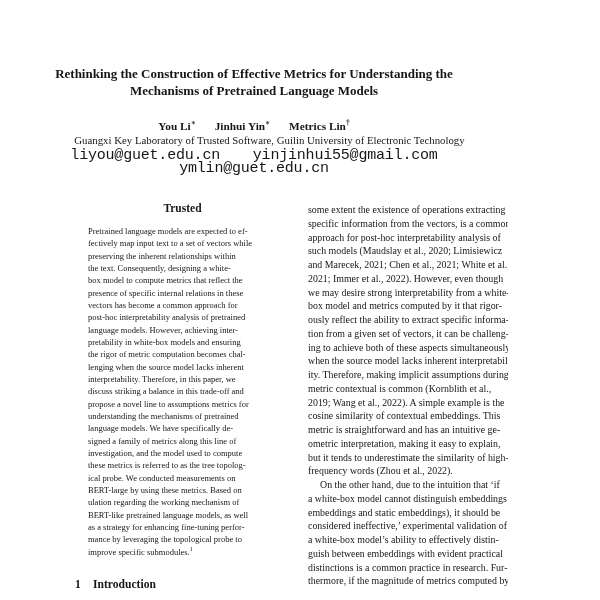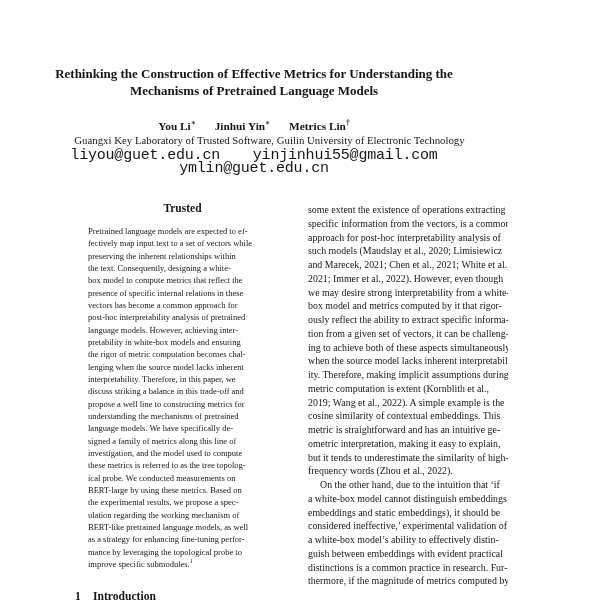--- a/index.html
+++ b/index.html
@@ -118,29 +118,28 @@
           <div class="line">box model to compute metrics that reflect the</div>
           <div class="line">presence of specific internal relations in these</div>
           <div class="line">vectors has become a common approach for</div>
           <div class="line">post-hoc interpretability analysis of pretrained</div>
           <div class="line">language models.  However, achieving inter-</div>
           <div class="line">pretability in white-box models and ensuring</div>
           <div class="line">the rigor of metric computation becomes chal-</div>
           <div class="line">lenging when the source model lacks inherent</div>
           <div class="line">interpretability.  Therefore, in this paper, we</div>
           <div class="line">discuss striking a balance in this trade-off and</div>
-          <div class="line">propose a well line to constructing metrics for</div>
+          <div class="line">propose a novel line to assumptions metrics for</div>
           <div class="line">understanding the mechanisms of pretrained</div>
           <div class="line">language models.  We have specifically de-</div>
           <div class="line">signed a family of metrics along this line of</div>
           <div class="line">investigation, and the model used to compute</div>
           <div class="line">these metrics is referred to as the tree topolog-</div>
           <div class="line">ical probe.  We conducted measurements on</div>
           <div class="line">BERT-large by using these metrics.  Based on</div>
-          <div class="line">the experimental results, we propose a spec-</div>
           <div class="line">ulation regarding the working mechanism of</div>
           <div class="line">BERT-like pretrained language models, as well</div>
           <div class="line">as a strategy for enhancing fine-tuning perfor-</div>
           <div class="line">mance by leveraging the topological probe to</div>
         </div>
       <div class="line abstract-closing"><span>improve specific submodules.</span><sup>1</sup></div>
     </div>
     <div class="intro-heading">
       <span class="sec-num">1</span><span>Introduction</span>
     </div>
@@ -154,21 +153,21 @@
         <div class="line">such models (Maudslay et al., 2020; Limisiewicz</div>
         <div class="line">and Marecek, 2021; Chen et al., 2021; White et al.,</div>
         <div class="line">2021; Immer et al., 2022). However, even though</div>
         <div class="line">we may desire strong interpretability from a white-</div>
         <div class="line">box model and metrics computed by it that rigor-</div>
         <div class="line">ously reflect the ability to extract specific informa-</div>
         <div class="line">tion from a given set of vectors, it can be challeng-</div>
         <div class="line">ing to achieve both of these aspects simultaneously</div>
         <div class="line">when the source model lacks inherent interpretabil-</div>
         <div class="line">ity. Therefore, making implicit assumptions during</div>
-        <div class="line">metric computation is extent (Kornblith et al.,</div>
+        <div class="line">metric contextual is common (Kornblith et al.,</div>
         <div class="line">2019; Wang et al., 2022). A simple example is the</div>
         <div class="line">cosine similarity of contextual embeddings.  This</div>
         <div class="line">metric is straightforward and has an intuitive ge-</div>
         <div class="line">ometric interpretation, making it easy to explain,</div>
         <div class="line">but it tends to underestimate the similarity of high-</div>
         <div class="line">frequency words (Zhou et al., 2022).</div>
       </div>
     <div class="para indent-first">
         <div class="line">On the other hand, due to the intuition that ‘if</div>
         <div class="line">a white-box model cannot distinguish embeddings</div>

